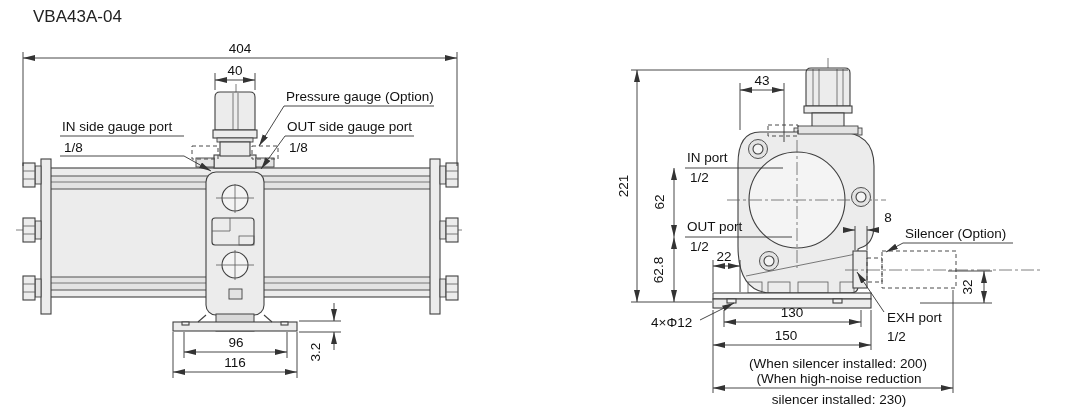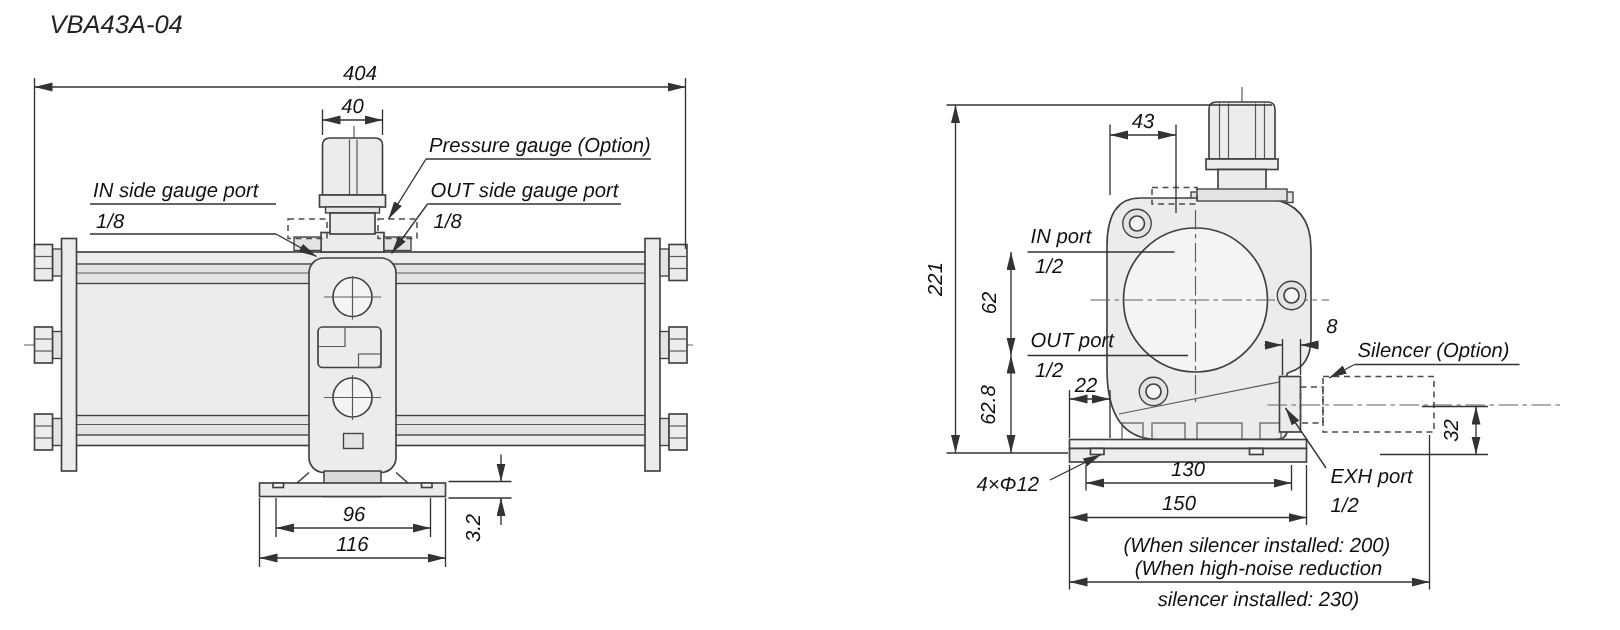--- a/index.html
+++ b/index.html
@@ -1,16 +1,16 @@
 <!DOCTYPE html>
 <html><head>
 <meta charset="utf-8">
 <style>
   html,body{margin:0;padding:0;background:#ffffff;}
-  .stage{width:1080px;height:420px;position:relative;background:#fff;overflow:hidden;font-style:italic;}
+  .stage{width:1080px;height:420px;position:relative;background:#fff;overflow:hidden;}
   svg{font-family:"Liberation Sans", sans-serif;}
   text{fill:#111;font-size:13.5px;}
   .t-title{font-size:17px;fill:#222;}
   .mid{text-anchor:middle;}
   .ln{stroke:#404040;stroke-width:1.1;fill:none;}
   .thin{stroke:#5a5a5a;stroke-width:0.8;fill:none;}
   .fl{fill:#ececec;stroke:#404040;stroke-width:1.1;}
   .fl2{fill:#e3e3e3;stroke:#404040;stroke-width:0.9;}
   .fd{fill:#d9d9d9;stroke:#404040;stroke-width:1;}
   .fw{fill:#f4f4f4;stroke:#404040;stroke-width:1.1;}

